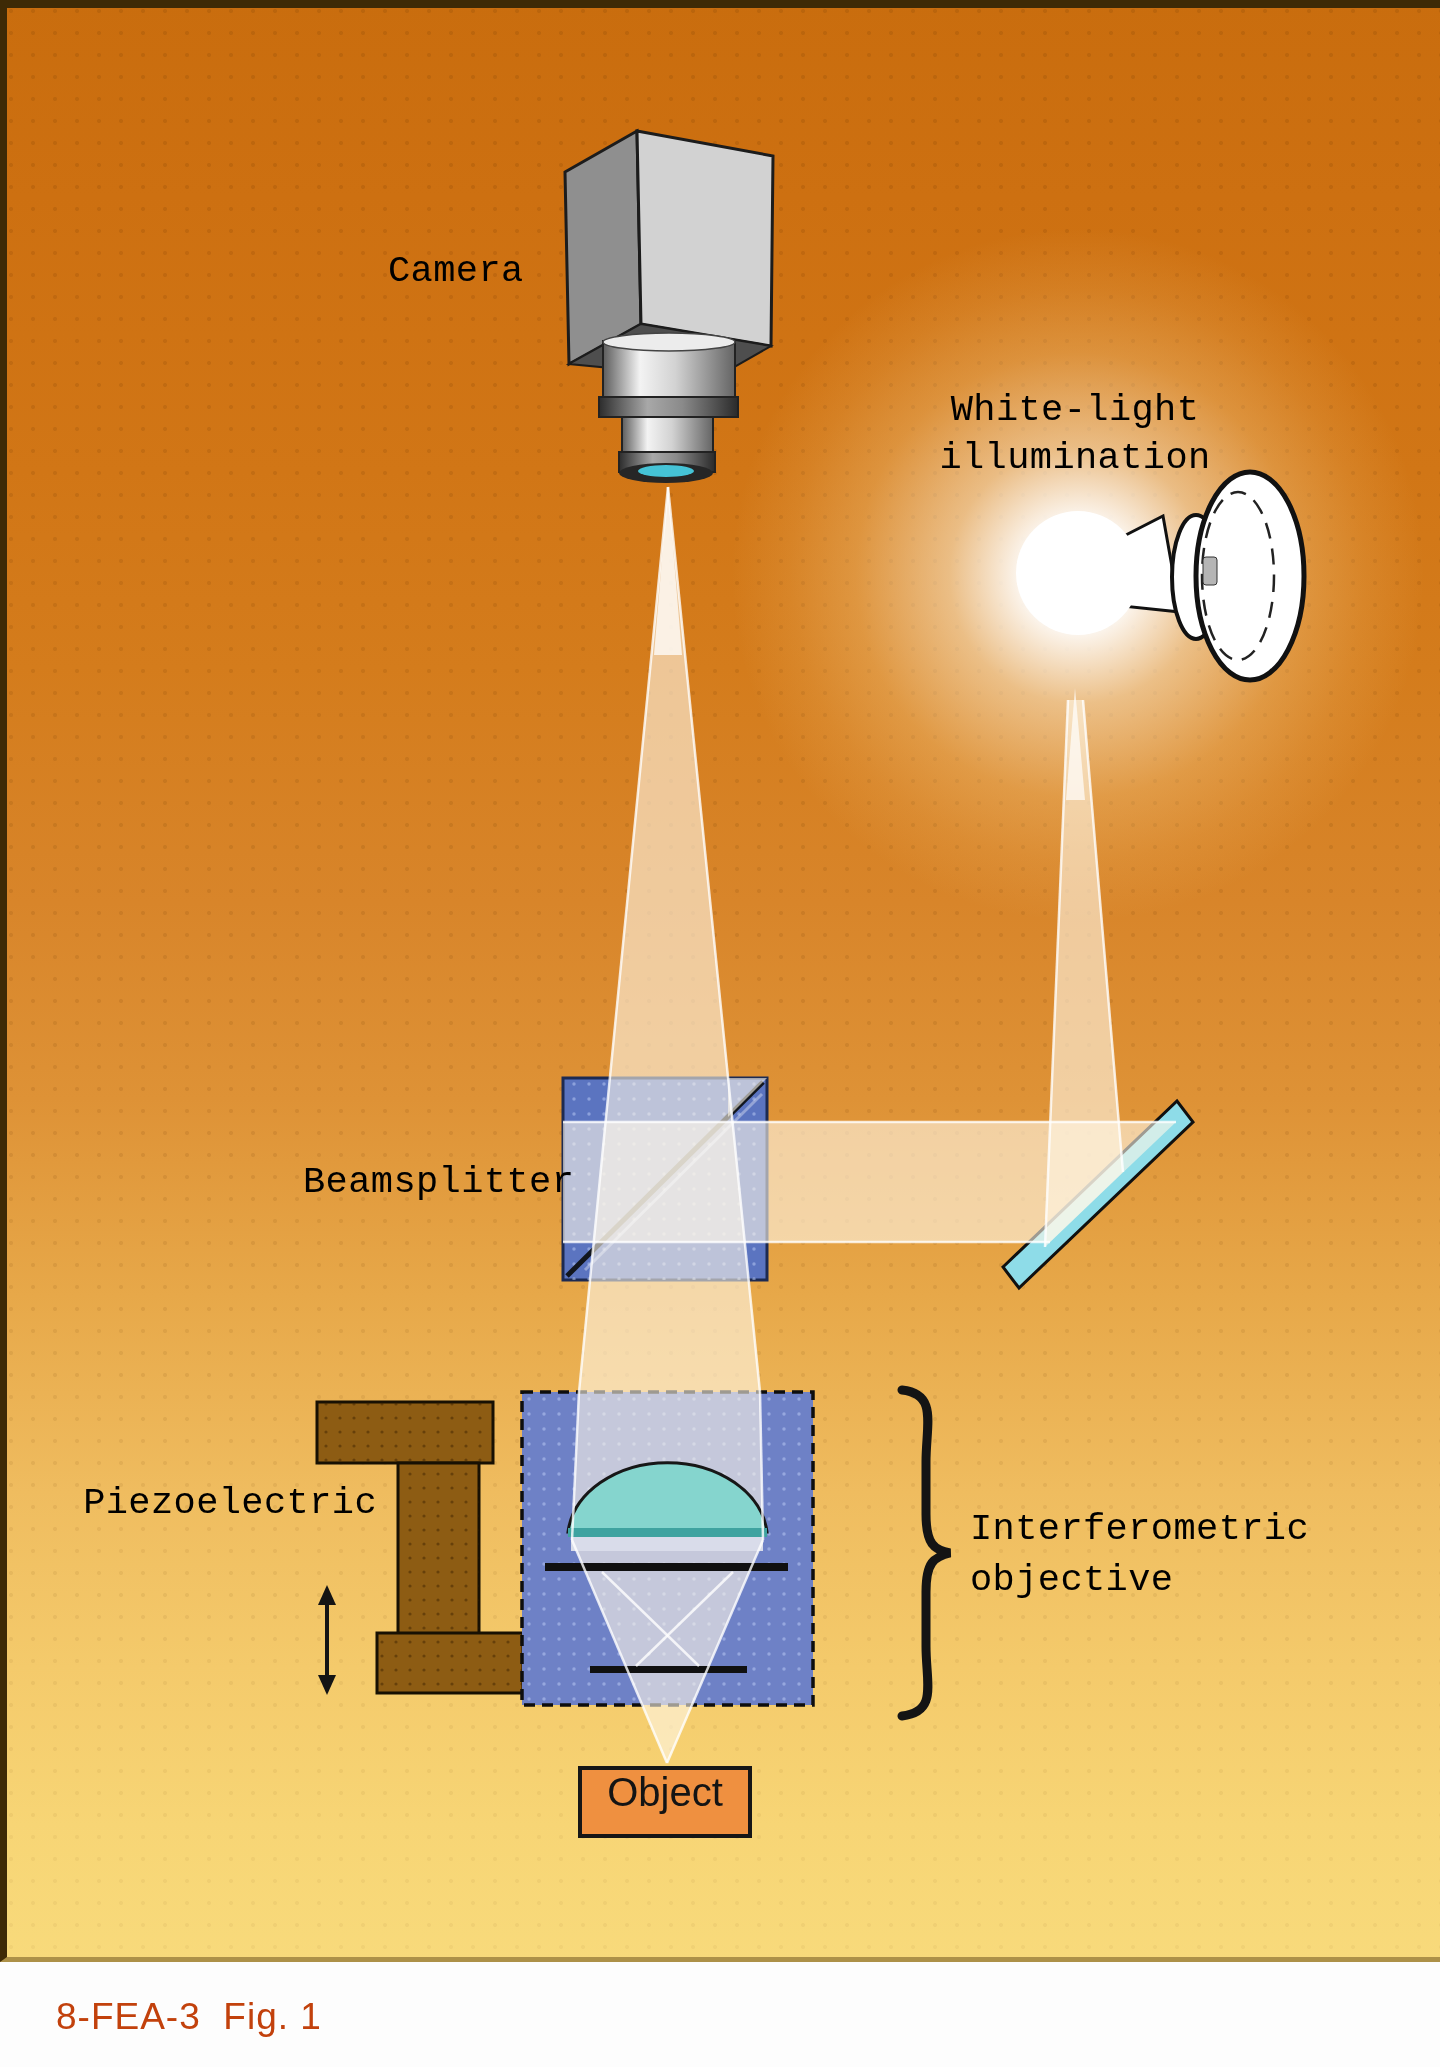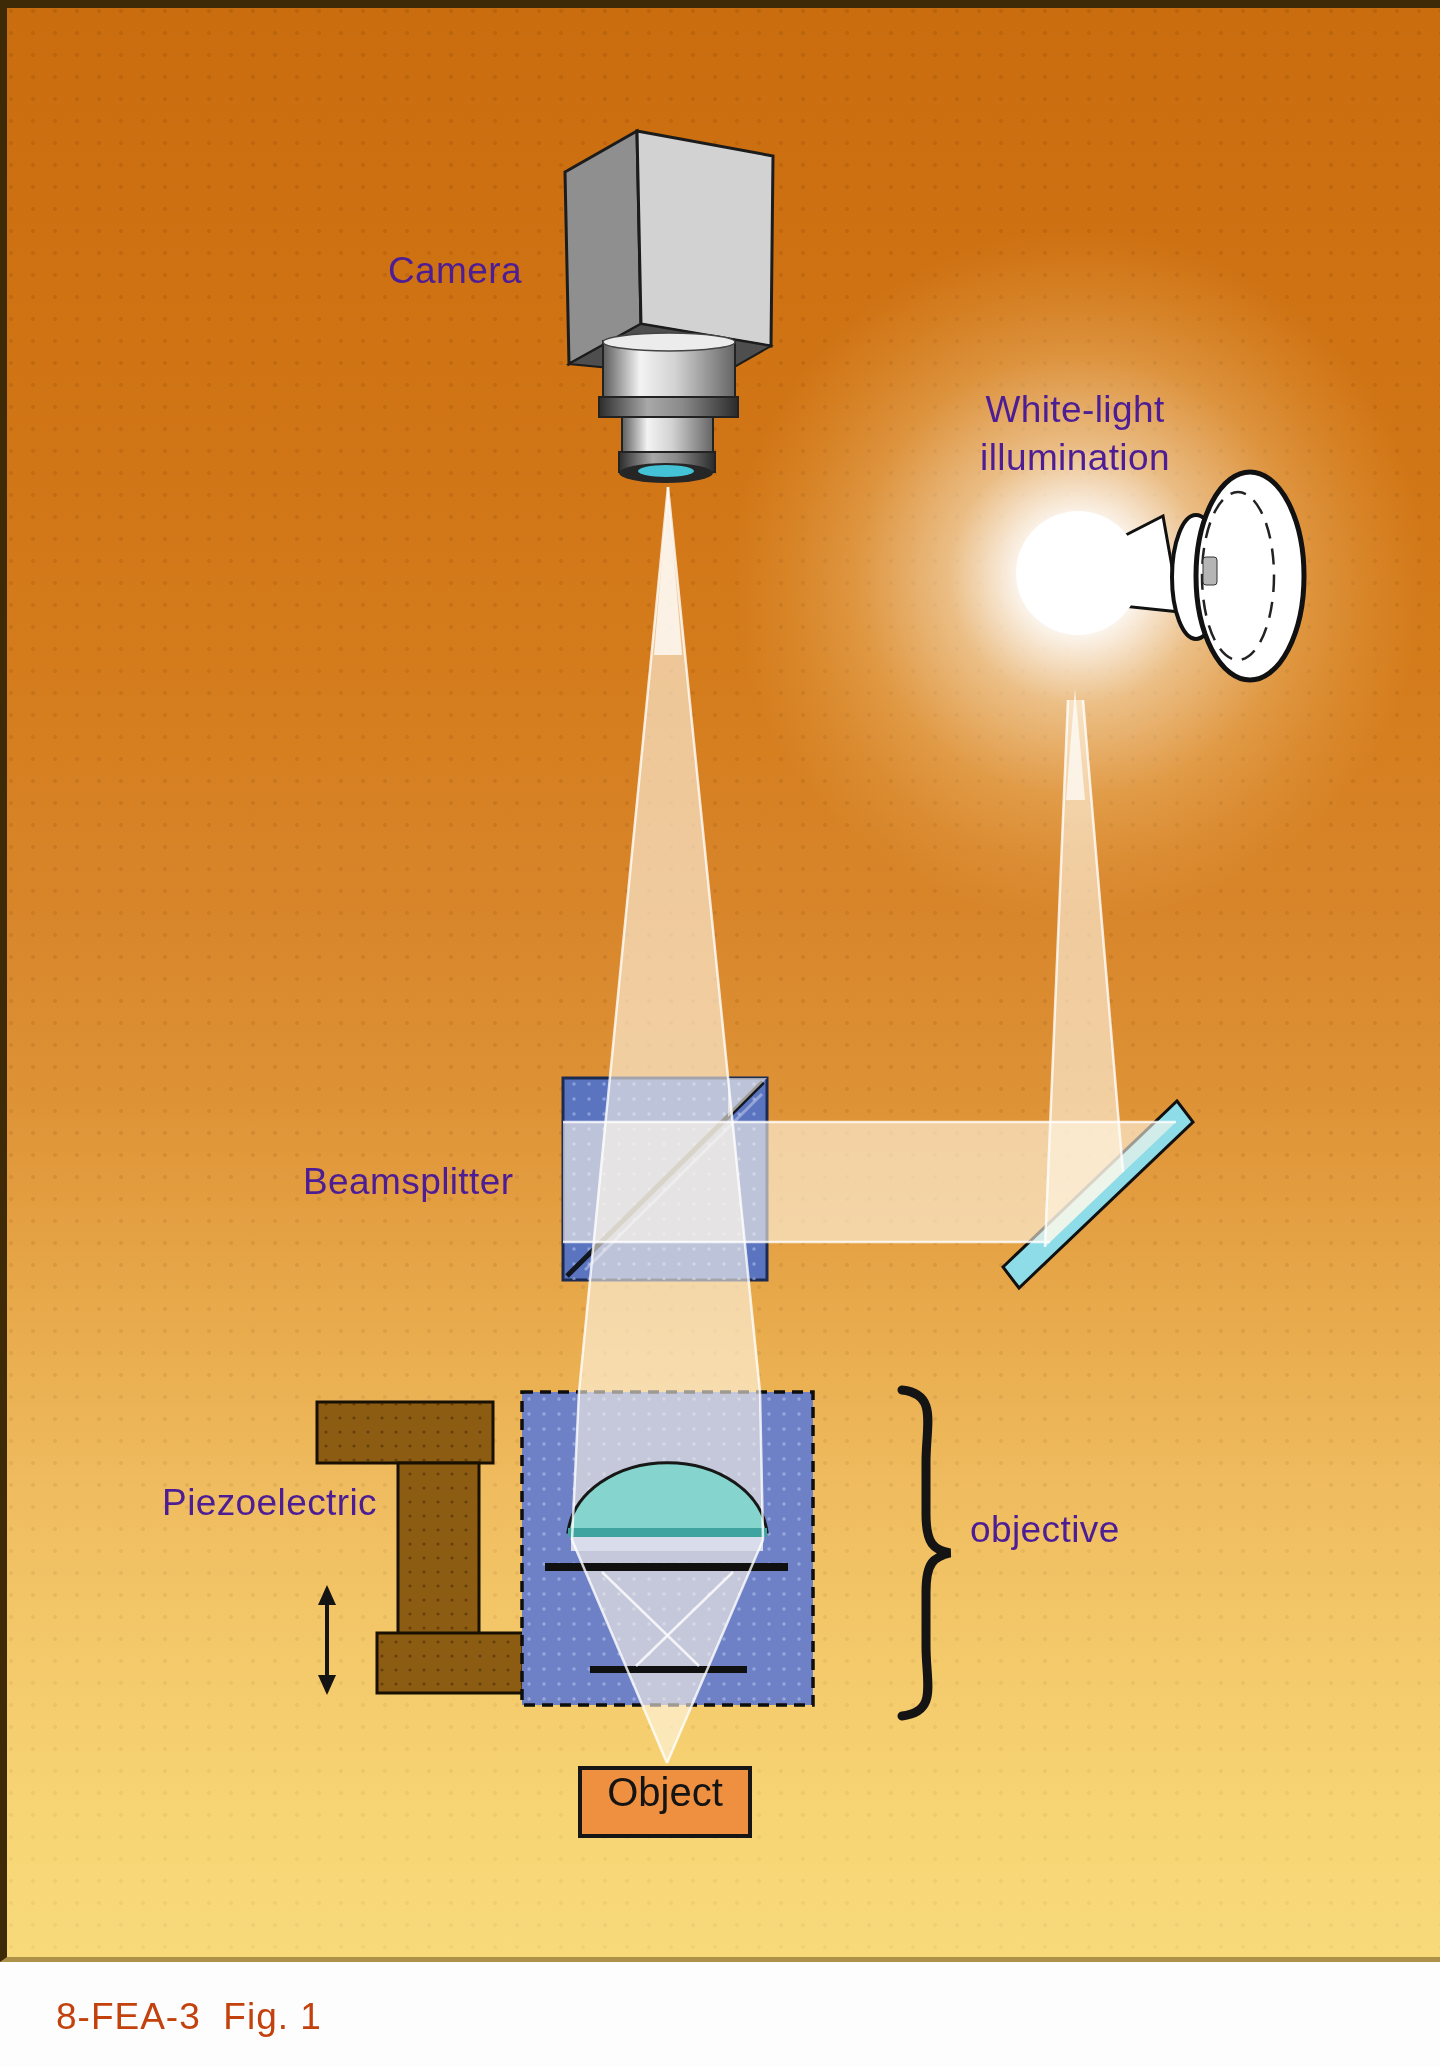--- a/index.html
+++ b/index.html
@@ -28,22 +28,23 @@
       rgba(255,246,222,0.55) 26%, rgba(250,215,152,0.30) 45%,
       rgba(250,210,140,0.13) 58%, rgba(250,210,140,0) 70%);
   }
   .scene{position:absolute;left:0;top:0;}
   .panel-border{
     position:absolute;left:0;top:0;width:1440px;height:1962px;box-sizing:border-box;
     border-top:8px solid #3e2a06;border-left:7px solid #3e2a06;border-bottom:5px solid #ad9148;
     pointer-events:none;
   }
   .lbl{
-    position:absolute;font-size:37px;color:#4c1d95;letter-spacing:.4px;line-height:48px;
+    position:absolute;font-size:37px;color:#000000;letter-spacing:.4px;line-height:48px;
     white-space:nowrap;
+    font-family:Liberation Mono, monospace;
   }
   .lbl .ln{display:block;}
   .lbl-camera{left:388px;top:247px;}
   .lbl-whitelight{left:1075px;top:386px;transform:translateX(-50%);text-align:center;}
   .lbl-beamsplitter{left:303px;top:1158px;}
   .lbl-piezo{left:80px;top:1479px;width:297px;text-align:right;}
   .lbl-objective{left:970px;top:1504px;line-height:51px;}
   .object-box{
     position:absolute;left:578px;top:1766px;width:174px;height:72px;box-sizing:border-box;
     background:#ef9040;border:4px solid #161616;display:flex;align-items:flex-start;justify-content:center;
@@ -181,20 +182,21 @@
     <span class="ln">illumination</span>
   </div>
 
   <div class="lbl lbl-beamsplitter">Beamsplitter</div>
 
   <div class="lbl lbl-piezo">
     <span class="ln">Piezoelectric</span>
   </div>
 
   <div class="lbl lbl-objective">
+    <span class="ln">Interferometric</span>
     <span class="ln">objective</span>
   </div>
 
   <div class="object-box">
     <span>Object</span>
   </div>
 
   <div class="caption">8-FEA-3  Fig. 1</div>
 </div>
 

